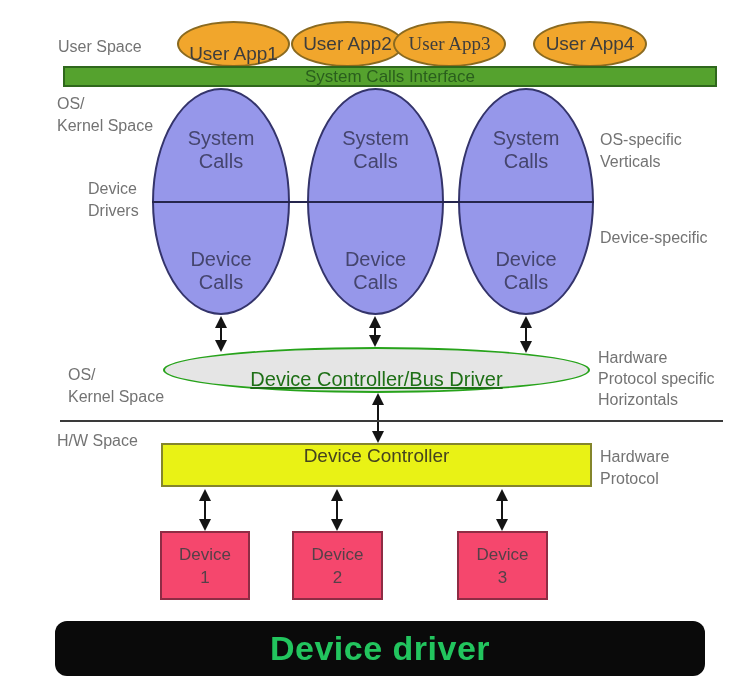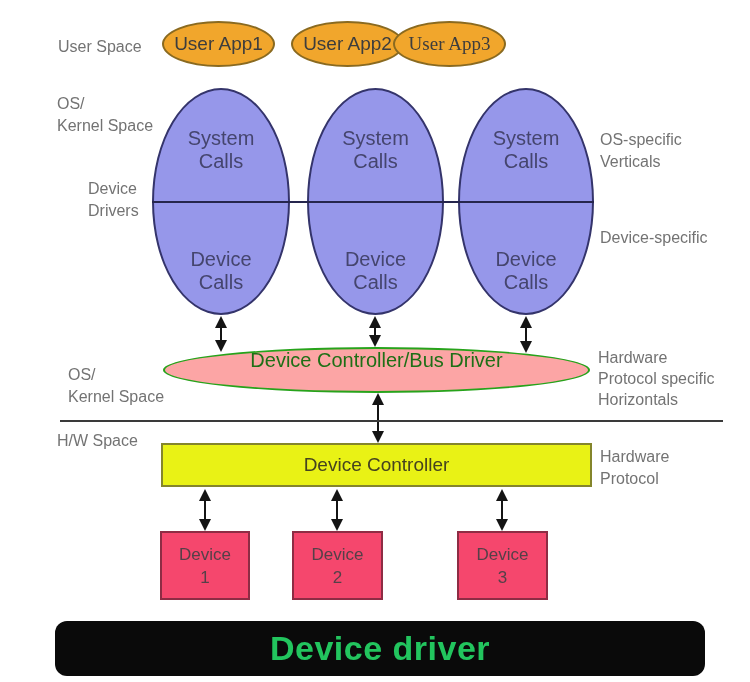--- a/index.html
+++ b/index.html
@@ -36,29 +36,29 @@
   }
   .kell .sys{top:37px;}
   .kell .dev{top:158px;}
   .midline{
     position:absolute; left:152px; top:201px; width:442px; height:2px;
     background:#26264d;
   }
   
   .buse{
     position:absolute; left:163px; top:347px; width:427px; height:46px;
-    border-radius:50%; background:#fca5a5; border:2px solid #27A31B;
-    box-sizing:border-box; display:flex; align-items:flex-start; justify-content:center;
-    font-size:20px; color:#1E6F16;
+    border-radius:50%; background:#e5e5e5; border:2px solid #27A31B;
+    box-sizing:border-box; display:flex; align-items:flex-end; justify-content:center;
+    font-size:20px; color:#1E6F16;text-decoration:underline;
   }
   
   .dctrl{
     position:absolute; left:161px; top:443px; width:431px; height:44px;
     background:#E9F215; border:2px solid #84852B; box-sizing:border-box;
-    display:flex; align-items:center; justify-content:center;
+    display:flex; justify-content:center;
     font-size:19px; color:#45431F;
   }
   
   .devbox{
     position:absolute; top:531px; height:69px;
     background:#F5476D; border:2px solid #8E2C44; box-sizing:border-box;
     display:flex; align-items:center; justify-content:center; text-align:center;
     font-size:17px; line-height:23px; color:#554048; white-space:pre-line;
   }
   
@@ -104,30 +104,36 @@
 Verticals</div>
   <div class="lbl" style="left:68px; top:364px;">OS/
 Kernel Space</div>
   <div class="lbl" style="left:598px; top:347px; line-height:21px;">Hardware
 Protocol specific
 Horizontals</div>
   <div class="lbl" style="left:57px; top:430px;">H/W Space</div>
   <div class="lbl" style="left:600px; top:446px;">Hardware
 Protocol</div>
 
-  <div class="uapp" style="left:162px; width:113px;">
+  <div class="uapp" style="left:177px; width:113px;align-items:flex-end;">
     <span>User App1</span>
   </div>
   <div class="uapp" style="left:291px; width:113px;">
     <span>User App2</span>
   </div>
   <div class="uapp" style="left:393px; width:113px;font-family:Liberation Serif, serif;">
     <span>User App3</span>
   </div>
-
+  <div class="uapp" style="left:533px; width:114px;">
+    <span>User App4</span>
+  </div>
+
+  <div class="sci">
+    <span>System Calls Interface</span>
+  </div>
 
   <div class="kell" style="left:152px; width:138px;">
     <span class="sys">System
 Calls</span>
     <span class="dev">Device
 Calls</span>
   </div>
   <div class="kell" style="left:307px; width:137px;">
     <span class="sys">System
 Calls</span>

